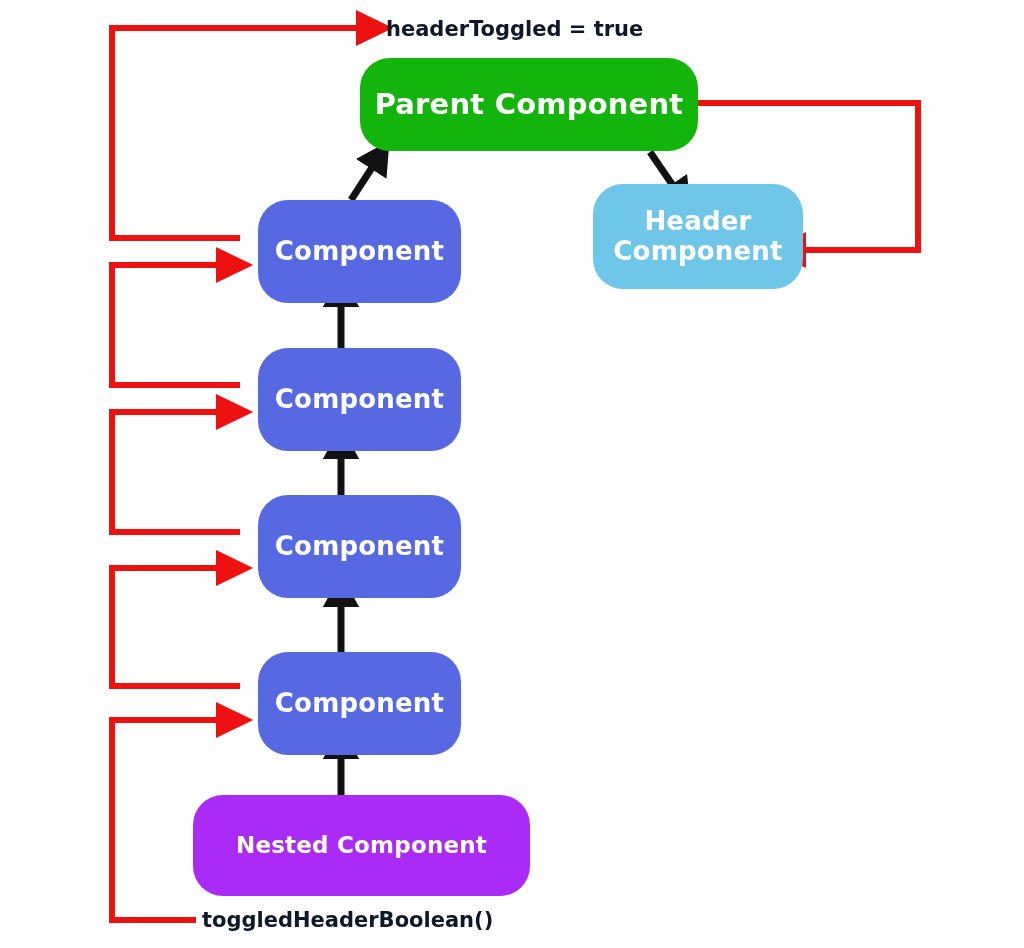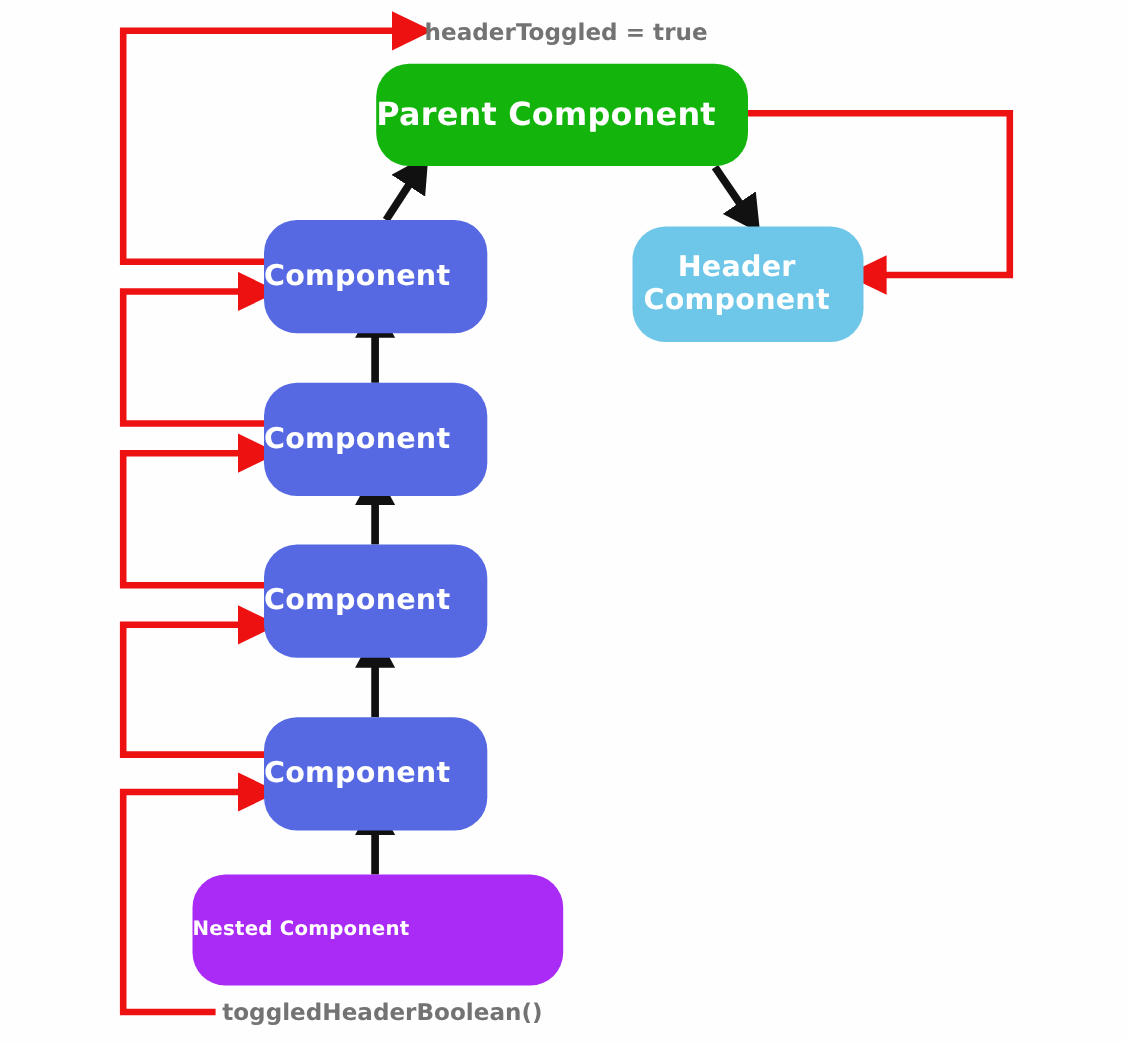--- a/index.html
+++ b/index.html
@@ -19,41 +19,42 @@
     position: absolute;
     left: 0;
     top: 0;
     width: 1024px;
     height: 948px;
   }
   .node {
     position: absolute;
     display: flex;
     align-items: center;
-    justify-content: flex-start;
+    justify-content: center;
     text-align: center;
     color: #ffffff;
     font-weight: 700;
     letter-spacing: 0.2px;
     line-height: 1.12;
     box-sizing: border-box;
     z-index: 3;
+    margin-left: 18px;
   }
   .node-parent {
     left: 342px;
     top: 58px;
     width: 338px;
     height: 93px;
     background: #13b50d;
     border-radius: 30px;
     font-size: 29px;
   }
   .node-header {
     left: 575px;
-    top: 206px;
+    top: 184px;
     width: 210px;
     height: 105px;
     background: #6ec6e8;
     border-radius: 30px;
     font-size: 26px;
     padding: 0 10px;
   }
   .node-component {
     left: 240px;
     width: 203px;
@@ -62,25 +63,25 @@
     border-radius: 30px;
     font-size: 26px;
   }
   .node-nested {
     left: 175px;
     top: 795px;
     width: 337px;
     height: 101px;
     background: #a92bf5;
     border-radius: 30px;
-    font-size: 18px;
+    font-size: 23px;
   }
   .edge-label {
     position: absolute;
-    color: #737373;
+    color: #0f172a;
     font-weight: 700;
     font-size: 21px;
     white-space: nowrap;
     z-index: 4;
   }
   .label-top { left: 386px; top: 17px; }
   .label-bottom { left: 202px; top: 908px; text-align: right; }
 </style>
 </head>
 <body>

